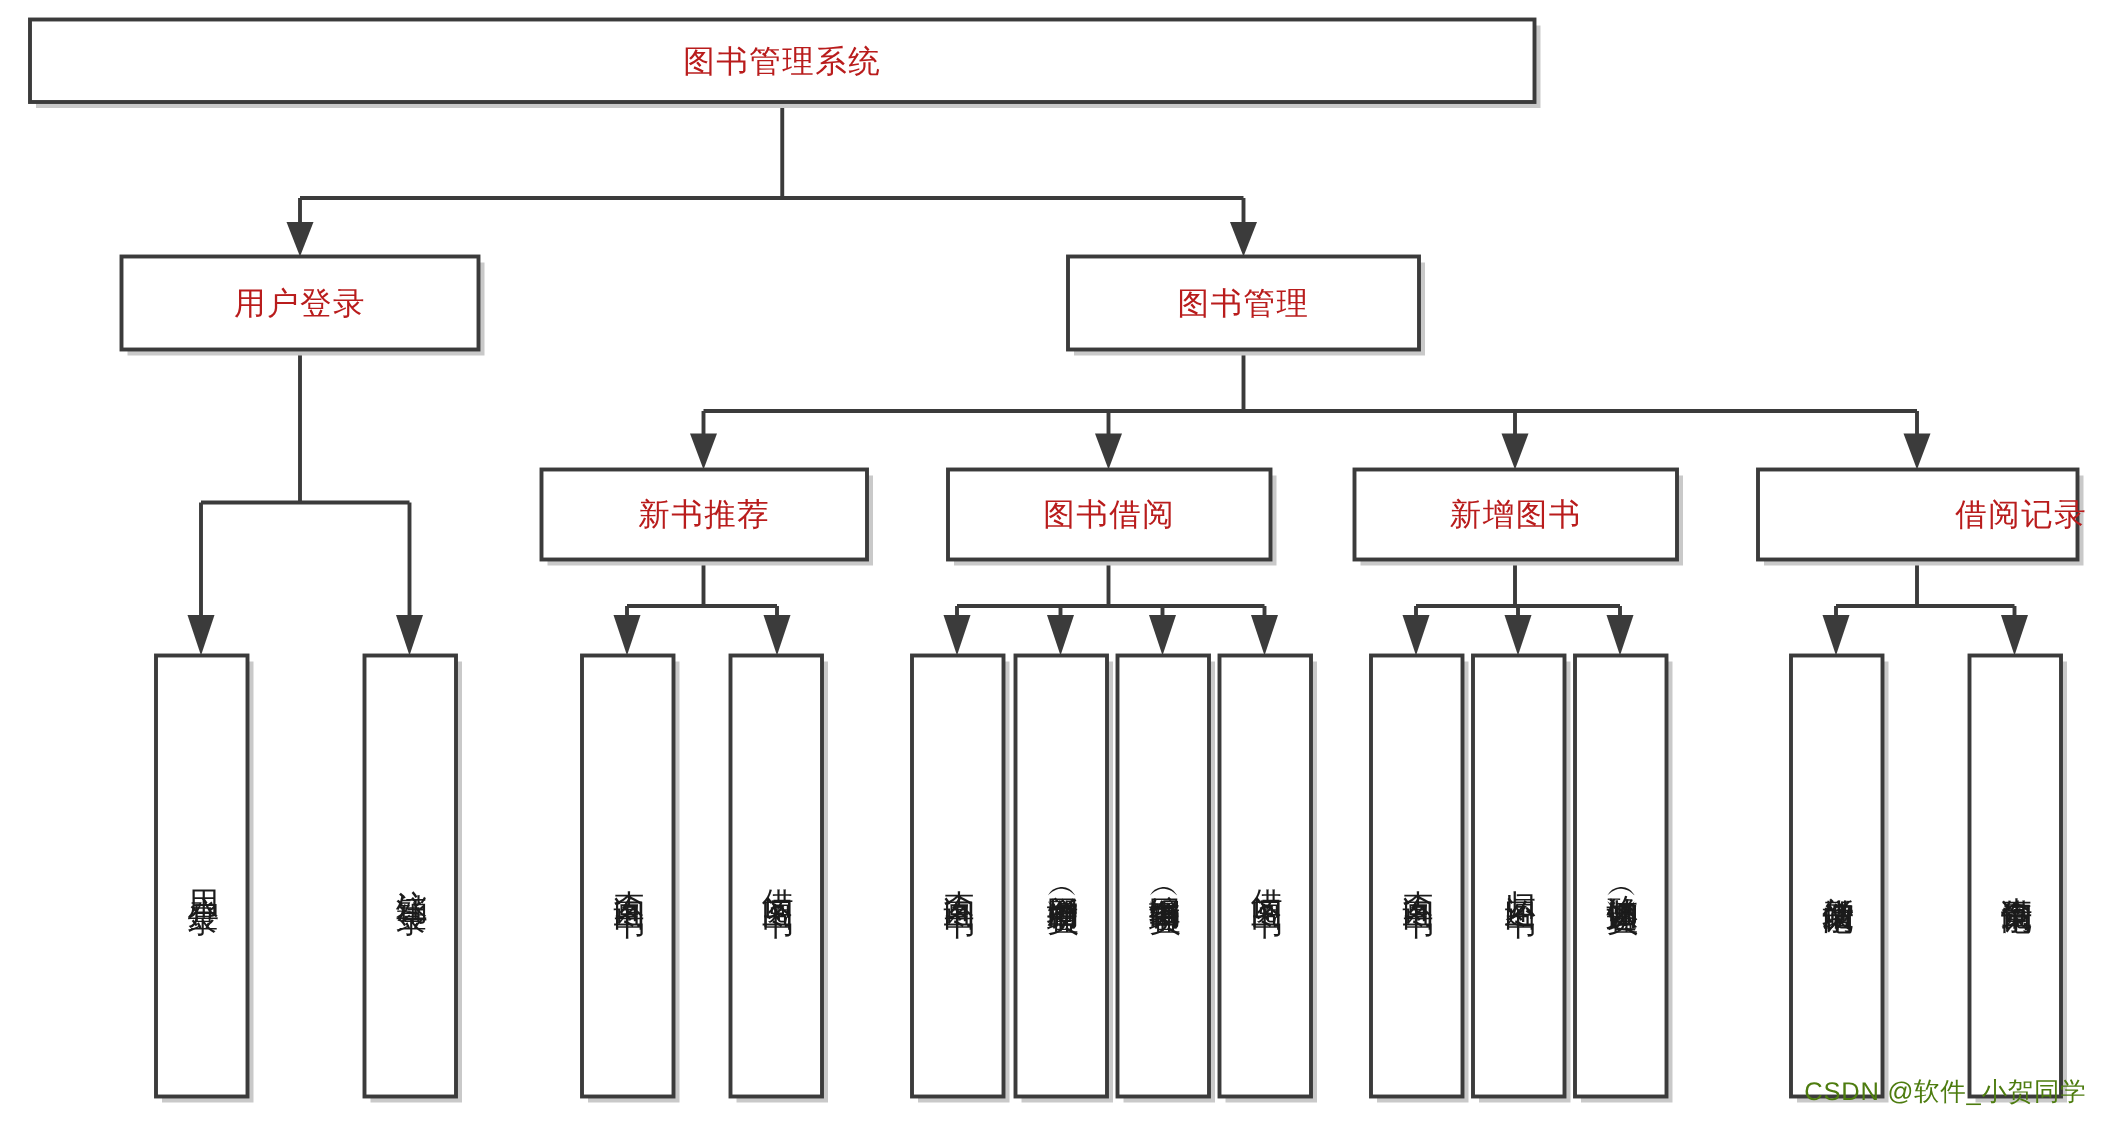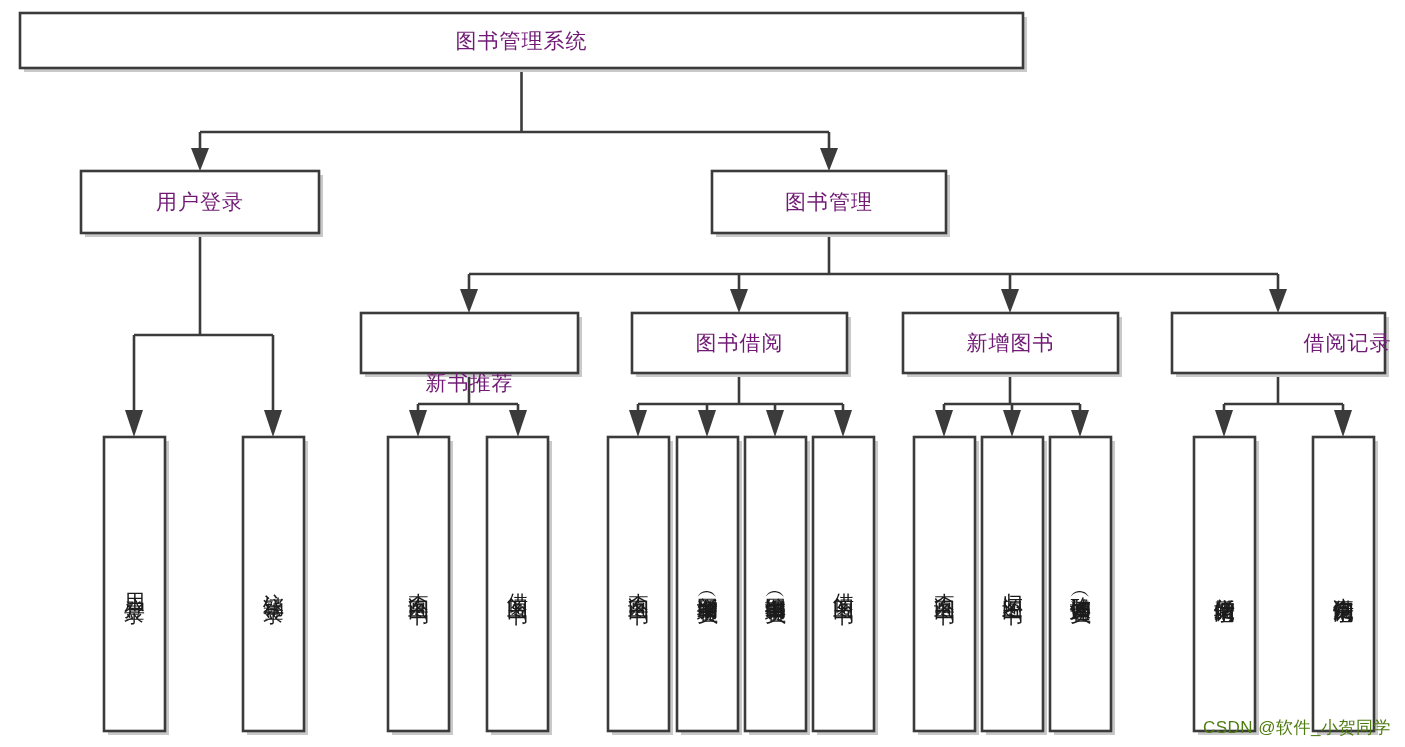--- a/index.html
+++ b/index.html
@@ -43,21 +43,21 @@
   }
   .arrow-head {
     fill: #3b3b3b;
     stroke: none;
   }
   .node-label-h {
     position: absolute;
     display: flex;
     align-items: center;
     justify-content: center;
-    color: #701a75;
+    color: #b91c1c;
     font-size: 21px;
     letter-spacing: 1px;
     white-space: nowrap;
     pointer-events: none;
   }
   .node-label-v {
     position: absolute;
     display: flex;
     align-items: center;
     justify-content: center;
@@ -213,21 +213,21 @@
       <rect class="node-shadow" x="1317" y="441" width="61" height="294"></rect>
       <rect class="node-box" x="1313" y="437" width="61" height="294"></rect>
     </g>
   </svg>
 
   <div class="node-label-h" style="left:20px; top:13px; width:1003px; height:55px;">图书管理系统</div>
 
   <div class="node-label-h" style="left:81px; top:171px; width:238px; height:62px;">用户登录</div>
   <div class="node-label-h" style="left:712px; top:171px; width:234px; height:62px;">图书管理</div>
 
-  <div class="node-label-h" style="left:361px; top:313px; width:217px; height:60px;margin-top:40px;">新书推荐</div>
+  <div class="node-label-h" style="left:361px; top:313px; width:217px; height:60px;">新书推荐</div>
   <div class="node-label-h" style="left:632px; top:313px; width:215px; height:60px;border-radius:25px;">图书借阅</div>
   <div class="node-label-h" style="left:903px; top:313px; width:215px; height:60px;">新增图书</div>
   <div class="node-label-h" style="left:1241px; top:313px; width:213px; height:60px;border-radius:25px;">借阅记录</div>
 
   <div class="node-label-v" style="left:104px; top:437px; width:61px; height:294px;">用户登录</div>
   <div class="node-label-v" style="left:243px; top:437px; width:61px; height:294px;">注销登录</div>
   <div class="node-label-v" style="left:388px; top:437px; width:61px; height:294px;">查询图书</div>
   <div class="node-label-v" style="left:487px; top:437px; width:61px; height:294px;">借阅图书</div>
   <div class="node-label-v" style="left:608px; top:437px; width:61px; height:294px;">查询图书</div>
   <div class="node-label-v tight" style="left:677px; top:437px; width:61px; height:294px;">新增图书（管理员）</div>

